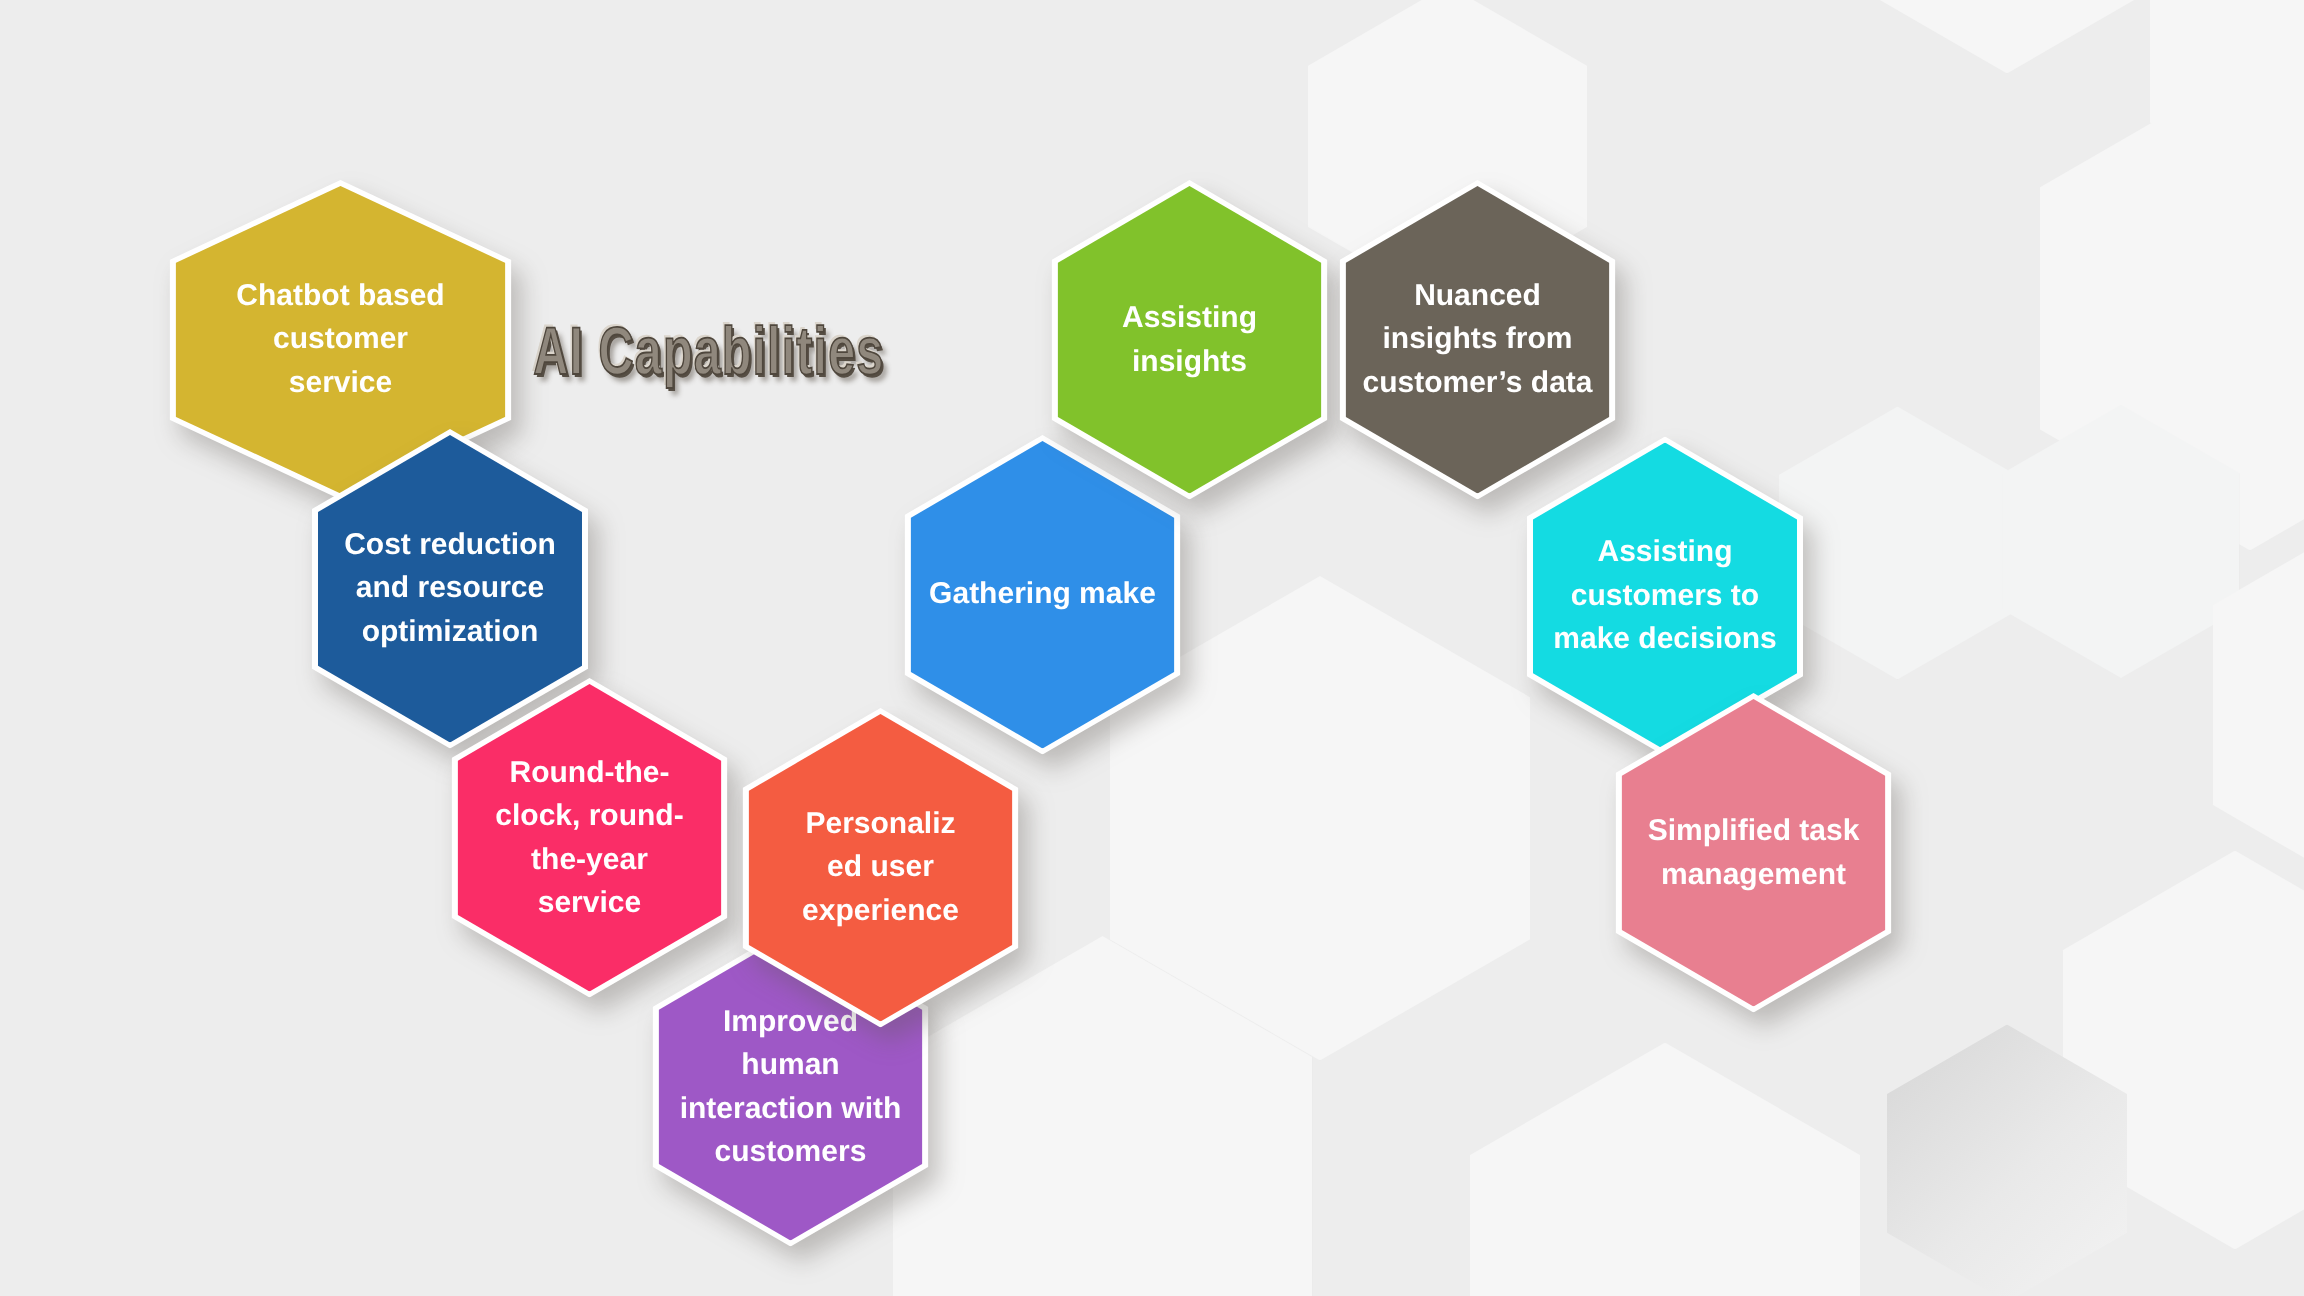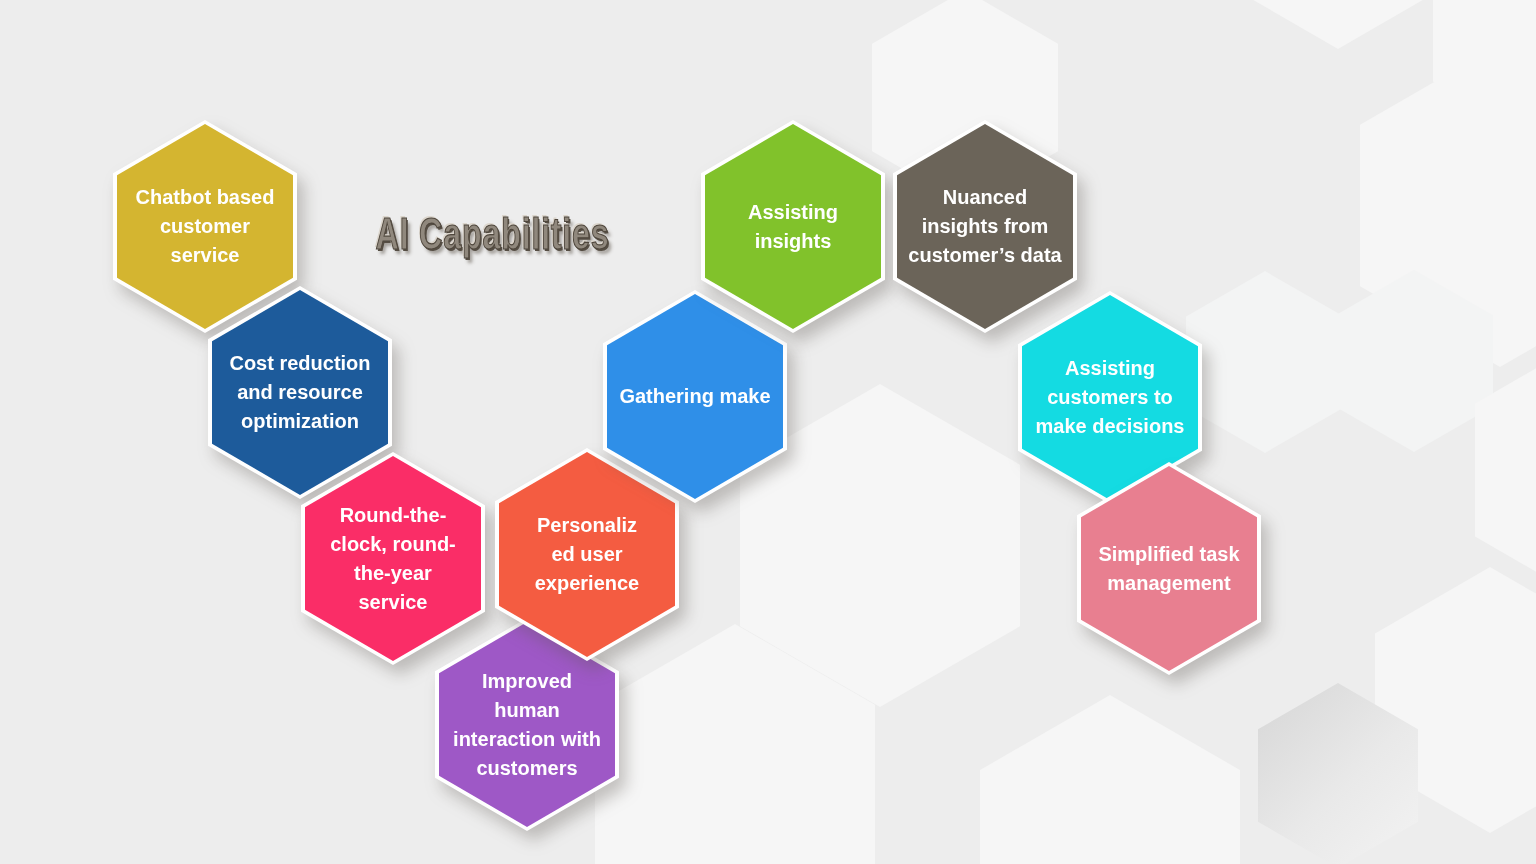--- a/index.html
+++ b/index.html
@@ -47,21 +47,21 @@
     font-weight: bold;
     font-size: 20px;
     line-height: 29px;
     white-space: pre;
   }
   
   .title-wrap {
     position: absolute;
     left: 350px; top: 205px;
     width: 285px; height: 58px;
-    display: flex; align-items: center; justify-content: center;
+    display: flex; align-items: center; justify-content: flex-end;
   }
   .title-text {
     display: inline-block;
     white-space: nowrap;
     font-weight: 700;
     font-size: 45px;
     letter-spacing: 1px;
     color: #90887d;
     -webkit-text-stroke: 1.2px #4f473d;
     text-shadow:
@@ -88,21 +88,21 @@
       <div class="bg-hex" style="left: 980px; top: 695px; width: 260px; height: 300px;"></div>
       <div class="bg-hex" style="left: 1375px; top: 567px; width: 230px; height: 266px;"></div>
       <div class="bg-hex recessed" style="left: 1258px; top: 683px; width: 160px; height: 185px;"></div>
     </div>
 
   <div class="title-wrap">
     <span class="title-text">AI Capabilities</span>
   </div>
 
   <div id="hex-layer">
-      <div class="hex" style="left: 113px; top: 120px;">
+      <div class="hex" style="left: 113px; top: 120px; padding-left: 44px;">
     <div class="hex-outer"></div>
     <div class="hex-fill" style="background: rgb(212, 181, 48);"></div>
     <div class="hex-label">Chatbot based
 customer
 service</div>
   </div>
       <div class="hex" style="left: 208px; top: 286px;">
     <div class="hex-outer"></div>
     <div class="hex-fill" style="background: rgb(29, 91, 155);"></div>
     <div class="hex-label">Cost reduction
@@ -118,21 +118,21 @@
 service</div>
   </div>
       <div class="hex" style="left: 395px; top: 618px; margin-left: 40px;">
     <div class="hex-outer"></div>
     <div class="hex-fill" style="background: rgb(158, 88, 198);"></div>
     <div class="hex-label">Improved
 human
 interaction with
 customers</div>
   </div>
-      <div class="hex" style="left: 495px; top: 448px; text-decoration: underline;">
+      <div class="hex" style="left: 495px; top: 472px; text-decoration: underline;">
     <div class="hex-outer"></div>
     <div class="hex-fill" style="background: rgb(244, 92, 65);"></div>
     <div class="hex-label">Personaliz
 ed user
 experience</div>
   </div>
       <div class="hex" style="left: 603px; top: 290px;">
     <div class="hex-outer"></div>
     <div class="hex-fill" style="background: rgb(47, 143, 232);"></div>
     <div class="hex-label">Gathering make</div>

